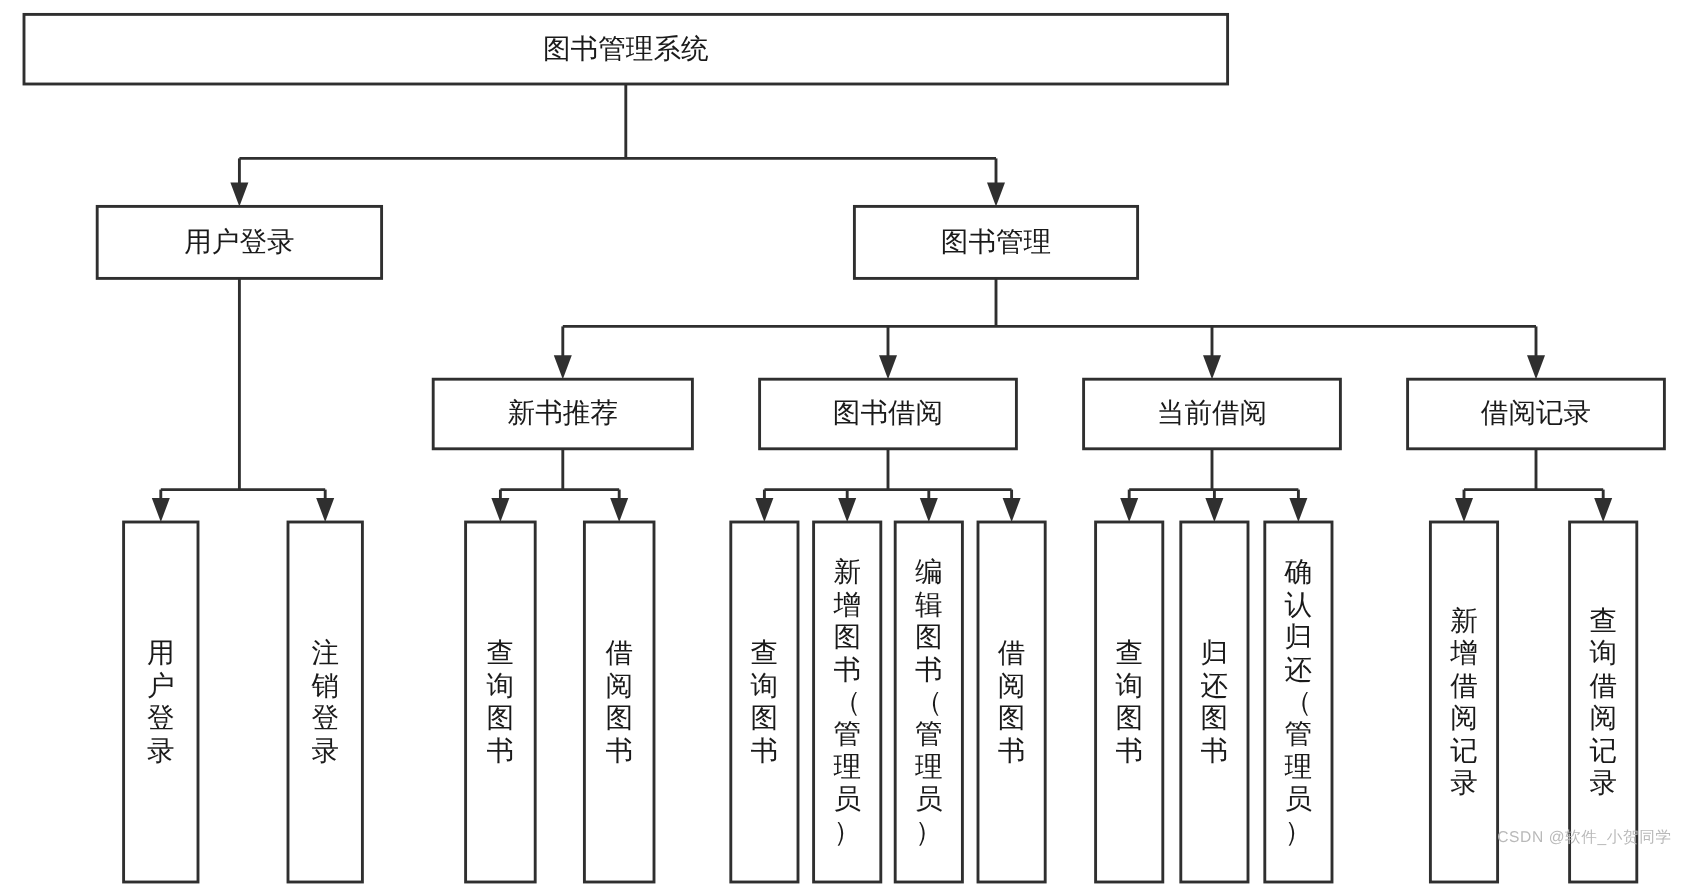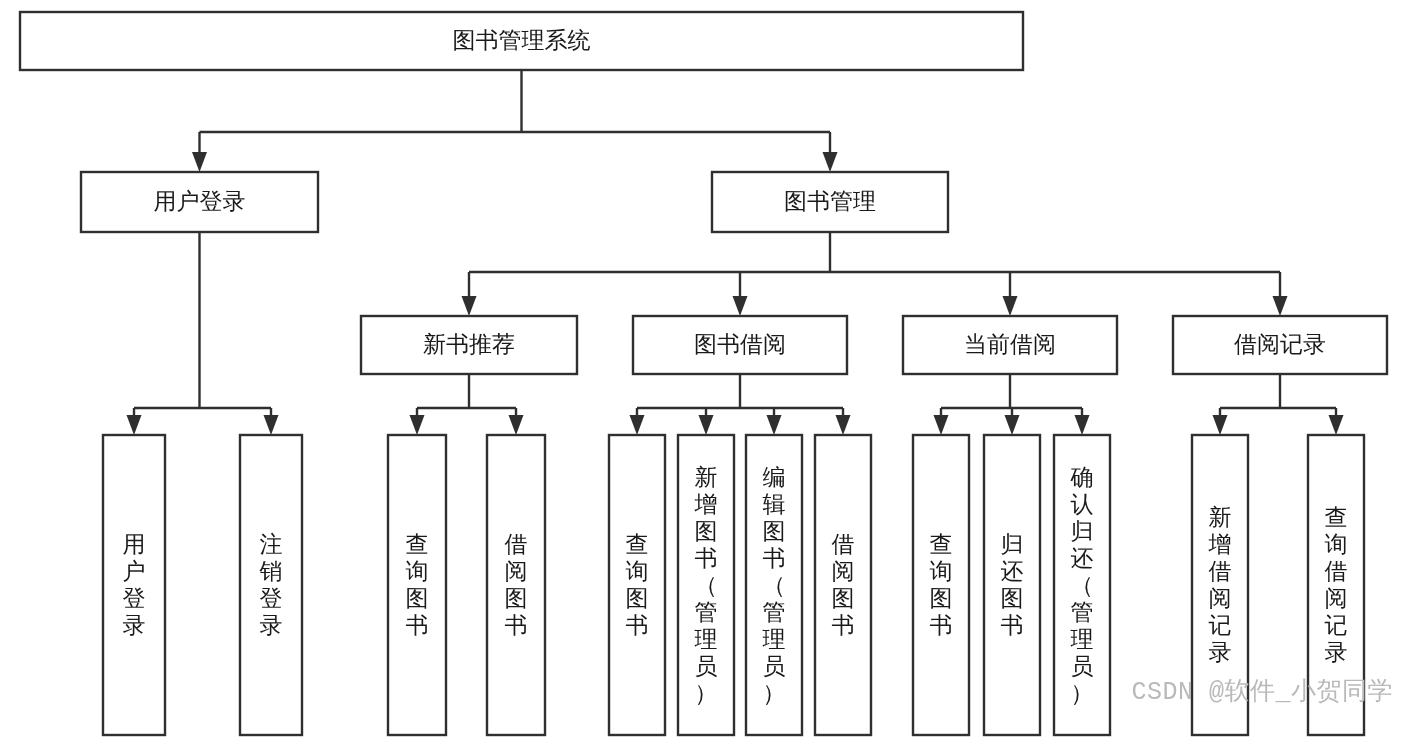--- a/index.html
+++ b/index.html
@@ -51,22 +51,22 @@
   .node-label-v {
     font-family: "Liberation Sans", "DejaVu Sans", sans-serif;
     font-size: 23px;
     fill: #1a1a1a;
     text-anchor: middle;
   }
   .watermark {
     position: absolute;
     right: 12px;
     bottom: 6px;
-    font-family: Liberation Mono, monospace;
-    font-size: 25px;
+    font-family: Liberation Sans, sans-serif;
+    font-size: 13px;
     color: #b9b9b9;
     letter-spacing: 0.5px;
     white-space: nowrap;
     pointer-events: none;
   }
 </style>
 </head>
 <body>
 
 <div id="diagram-root">

